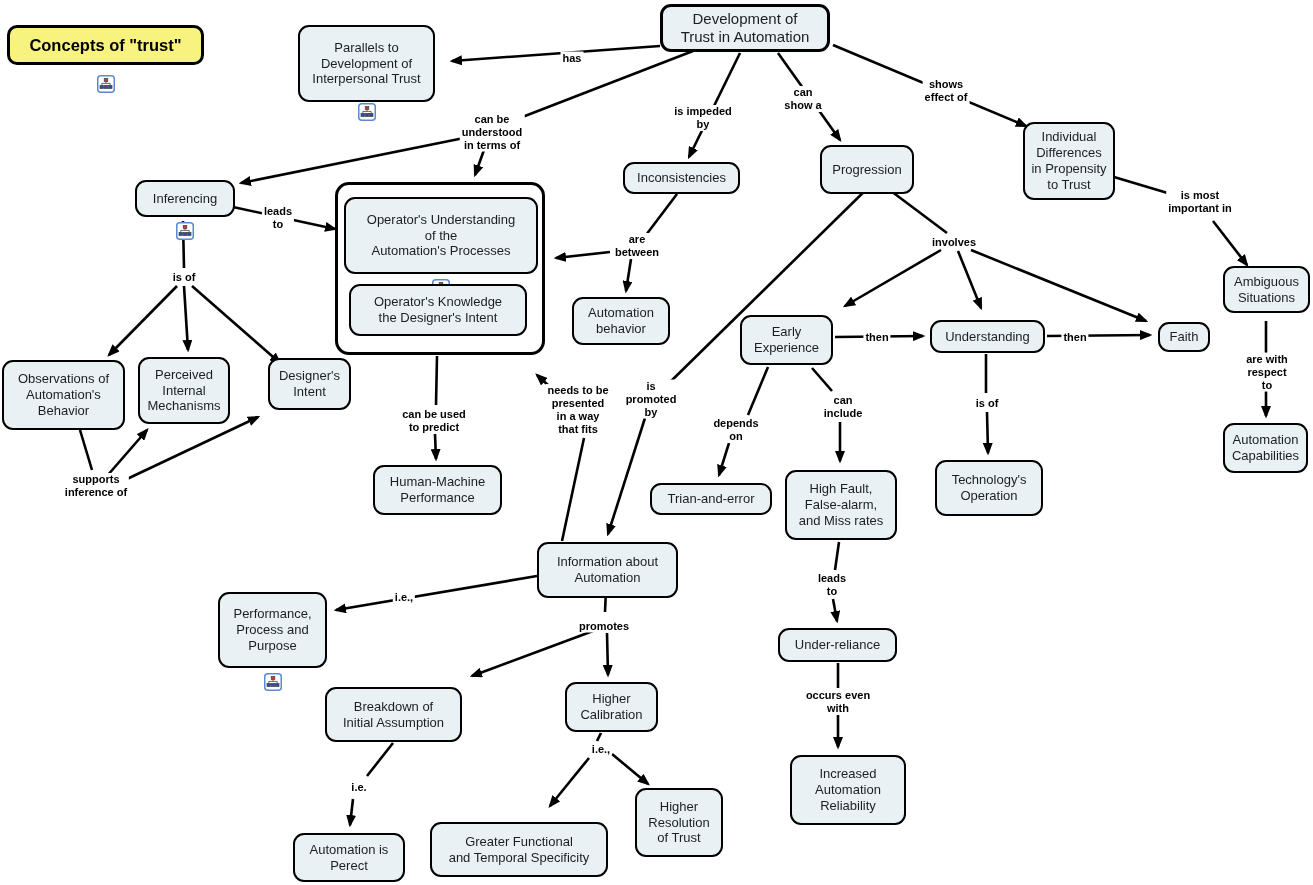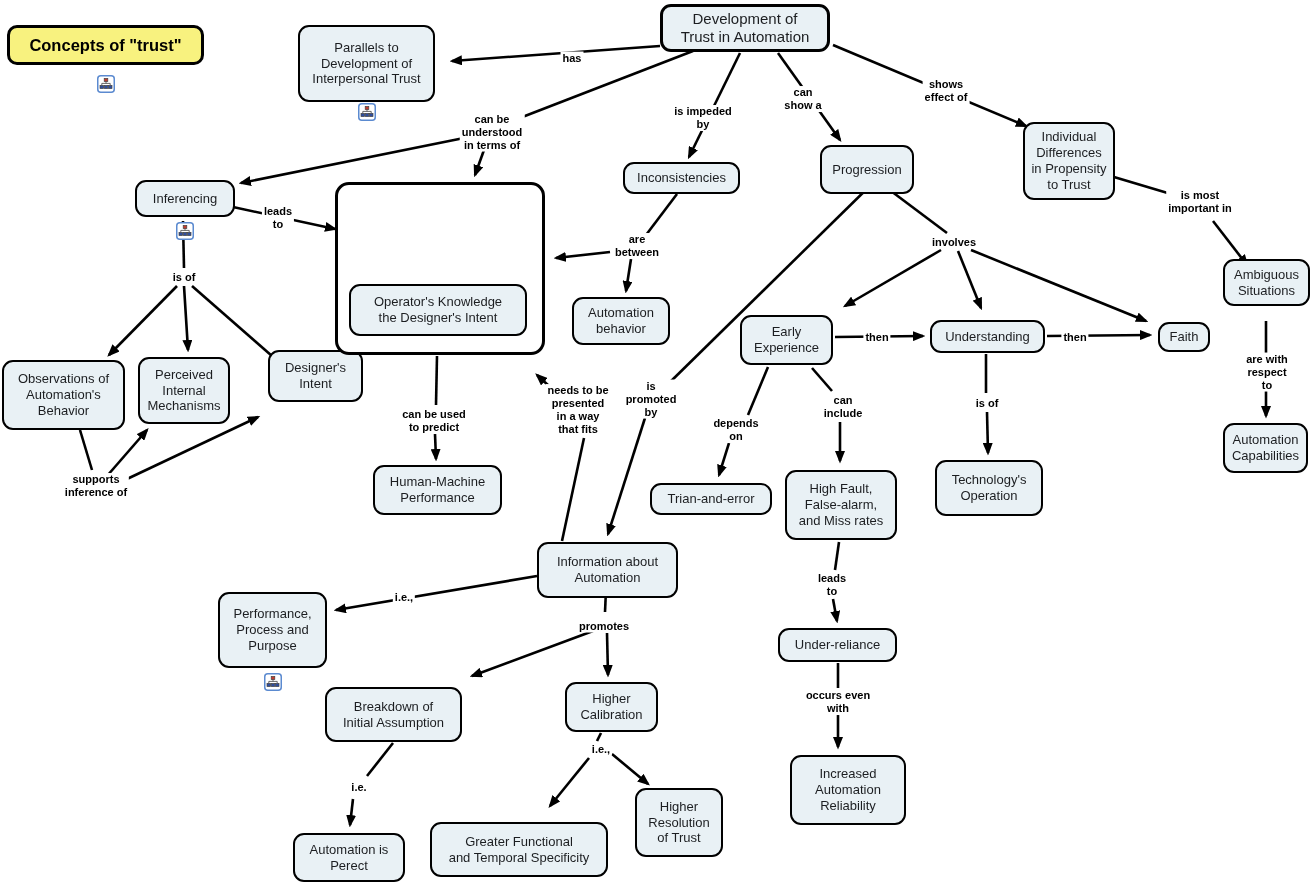--- a/index.html
+++ b/index.html
@@ -180,47 +180,62 @@
           <path d="M9 6.6 V8.4 M4.8 8.4 H13.2 M4.8 8.4 V10.4 M13.2 8.4 V10.4" stroke="#444" stroke-width="0.8" fill="none"></path>
           <rect x="3" y="10.4" width="3.6" height="3.2" fill="#2e4d9e" stroke="#444" stroke-width="0.7"></rect>
           <rect x="7.2" y="10.4" width="3.6" height="3.2" fill="#2e4d9e" stroke="#444" stroke-width="0.7"></rect>
           <rect x="11.4" y="10.4" width="3.6" height="3.2" fill="#2e4d9e" stroke="#444" stroke-width="0.7"></rect>
         </svg>
     </span>
   </div>
 
   <div class="node container" style="left:335px;top:182px;width:210px;height:173px"></div>
 
+  <div class="node inner" style="left:344px;top:197px;width:194px;height:77px">
+    <span>Operator's Understanding
+of the
+Automation's Processes</span>
+    <span class="submap-icon" style="bottom:-9px">
+      <svg width="18" height="18" viewBox="0 0 18 18">
+          <rect x="0.75" y="0.75" width="16.5" height="16.5" rx="3" fill="#fff" stroke="#5b8ad0" stroke-width="1.5"></rect>
+          <rect x="7.2" y="3.4" width="3.6" height="3.2" fill="#c23b2e" stroke="#444" stroke-width="0.7"></rect>
+          <path d="M9 6.6 V8.4 M4.8 8.4 H13.2 M4.8 8.4 V10.4 M13.2 8.4 V10.4" stroke="#444" stroke-width="0.8" fill="none"></path>
+          <rect x="3" y="10.4" width="3.6" height="3.2" fill="#2e4d9e" stroke="#444" stroke-width="0.7"></rect>
+          <rect x="7.2" y="10.4" width="3.6" height="3.2" fill="#2e4d9e" stroke="#444" stroke-width="0.7"></rect>
+          <rect x="11.4" y="10.4" width="3.6" height="3.2" fill="#2e4d9e" stroke="#444" stroke-width="0.7"></rect>
+        </svg>
+    </span>
+  </div>
 
   <div class="node inner" style="left:349px;top:284px;width:178px;height:52px">Operator's Knowledge
 the Designer's Intent</div>
 
   <div class="node" style="left:623px;top:162px;width:117px;height:32px">Inconsistencies</div>
   <div class="node" style="left:572px;top:297px;width:98px;height:48px">Automation
 behavior</div>
   <div class="node" style="left:820px;top:145px;width:94px;height:49px">Progression</div>
   <div class="node" style="left:1023px;top:122px;width:92px;height:78px">Individual
 Differences
 in Propensity
 to Trust</div>
-  <div class="node" style="left:1223px;top:259px;width:87px;height:47px">Ambiguous
+  <div class="node" style="left:1223px;top:266px;width:87px;height:47px">Ambiguous
 Situations</div>
   <div class="node" style="left:1158px;top:322px;width:52px;height:30px">Faith</div>
   <div class="node" style="left:740px;top:315px;width:93px;height:50px">Early
 Experience</div>
   <div class="node" style="left:930px;top:320px;width:115px;height:33px">Understanding</div>
   <div class="node" style="left:1223px;top:423px;width:85px;height:50px">Automation
 Capabilities</div>
   <div class="node" style="left:2px;top:360px;width:123px;height:70px">Observations of
 Automation's
 Behavior</div>
   <div class="node" style="left:138px;top:357px;width:92px;height:67px">Perceived
 Internal
 Mechanisms</div>
-  <div class="node" style="left:268px;top:350px;width:95px;height:52px">Designer's
+  <div class="node" style="left:268px;top:358px;width:83px;height:52px">Designer's
 Intent</div>
   <div class="node" style="left:373px;top:465px;width:129px;height:50px">Human-Machine
 Performance</div>
   <div class="node" style="left:650px;top:483px;width:122px;height:32px">Trian-and-error</div>
   <div class="node" style="left:785px;top:470px;width:112px;height:70px">High Fault,
 False-alarm,
 and Miss rates</div>
   <div class="node" style="left:935px;top:460px;width:108px;height:56px">Technology's
 Operation</div>
   <div class="node" style="left:537px;top:542px;width:141px;height:56px">Information about

